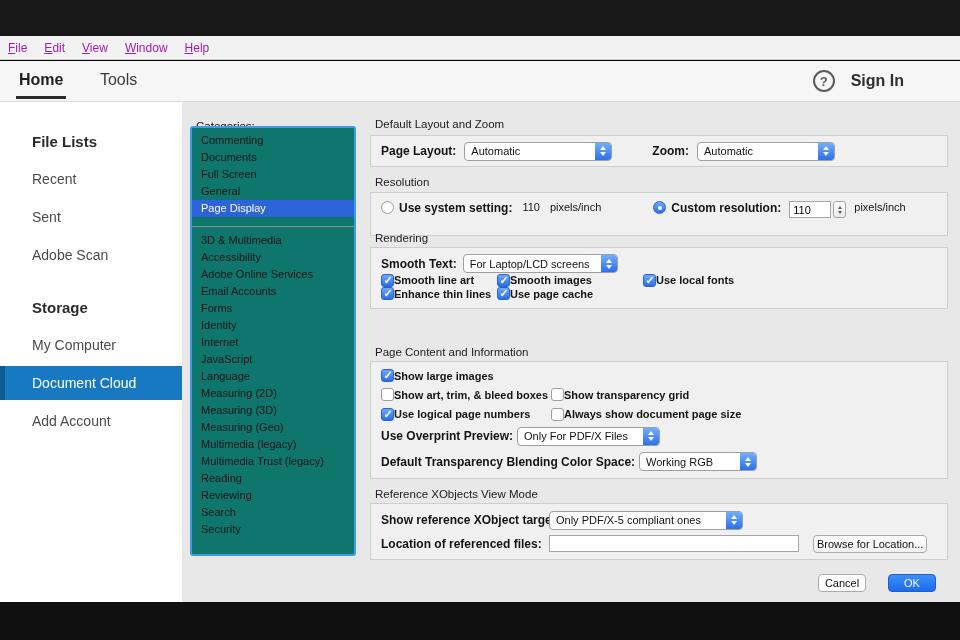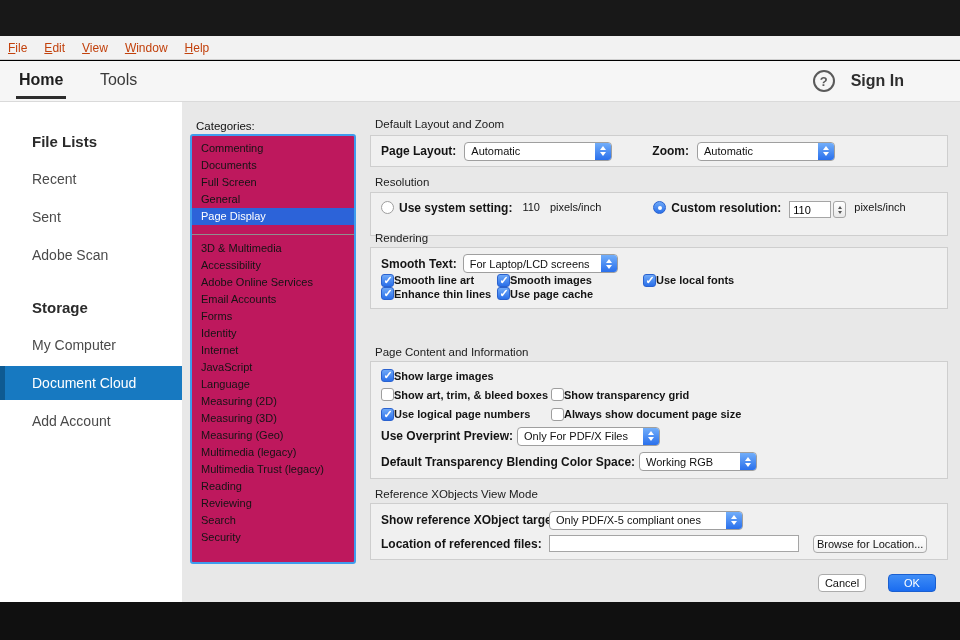--- a/index.html
+++ b/index.html
@@ -3,42 +3,42 @@
 <meta charset="utf-8">
 <style>
   *{box-sizing:border-box;margin:0;padding:0}
   html,body{width:960px;height:640px;overflow:hidden;background:#000;font-family:"Liberation Sans",sans-serif}
   #screen{position:relative;width:960px;height:640px;background:#000}
 
   .titlebar{position:absolute;top:0;left:0;width:100%;height:36px;background:#181818}
   .bottombar{position:absolute;bottom:0;left:0;width:100%;height:38px;background:#101010}
 
   .menubar{position:absolute;top:36px;left:0;width:100%;height:24px;background:#f2f2f2;border-bottom:1px solid #cfcfcf;display:flex;align-items:center;padding-left:8px}
-  .menu-item{display:inline-block;font-size:12px;color:#c2410c;margin-right:17px;cursor:default}
+  .menu-item{display:inline-block;font-size:12px;color:#a21caf;margin-right:17px;cursor:default}
   .menu-item::first-letter{text-decoration:underline}
 
   .tabbar{position:absolute;top:61px;left:0;width:100%;height:41px;background:#f6f6f6;border-bottom:1px solid #dadada}
   .tab{display:inline-block;font-size:16px;color:#3a3a3a;margin-left:16px;padding:10px 3px 7px;cursor:default}
   .tab.active{font-weight:bold;color:#1e1e1e;border-bottom:3px solid #2d2d2d}
   .tab.second{margin-left:26px}
   .nav-right{position:absolute;right:56px;top:0;height:100%;display:flex;align-items:center;gap:16px}
   .help-circle{width:22px;height:22px;border:2px solid #5a5a5a;border-radius:50%;display:flex;align-items:center;justify-content:center;font-size:13px;font-weight:bold;color:#5a5a5a;cursor:default}
   .signin{font-size:16px;font-weight:bold;color:#2e2e2e;cursor:default}
 
   .main{position:absolute;top:102px;left:0;width:100%;height:500px;background:#e8e8e8}
 
   .sidebar{position:absolute;left:0;top:0;width:182px;height:100%;background:#fff;padding-top:20px}
   .sb-header{font-size:15px;font-weight:bold;color:#2b2b2b;padding-left:32px;height:38px;display:flex;align-items:center}
   .sb-item{font-size:14px;color:#4a4a4a;padding-left:32px;height:38px;display:flex;align-items:center;cursor:default}
   .sb-gap{height:14px}
   .sb-item.selected{background:#1779c1;color:#fff;border-left:5px solid #0e5a92;padding-left:27px;height:34px;margin:2px 0}
 
   .content{position:absolute;left:182px;top:0;right:0;height:100%}
   .cat-label{position:absolute;left:14px;top:18px;font-size:11.5px;color:#111}
-  .catlist{position:absolute;left:8px;top:32px;width:166px;height:430px;background:#be185d;border:2px solid #3f9ced;border-radius:3px;padding-top:4px;overflow:hidden}
+  .catlist{position:absolute;left:8px;top:24px;width:166px;height:430px;background:#0f766e;border:2px solid #3f9ced;border-radius:3px;padding-top:4px;overflow:hidden}
   .cat-item{height:17px;line-height:17px;font-size:11px;color:#141414;padding-left:9px;white-space:nowrap;overflow:hidden;cursor:default}
   .cat-item.selected{background:#2c63d9;color:#fff}
   .cat-sep{height:1px;background:#8f8f8f;margin:9px 0 5px}
 
   .panel{position:absolute;left:188px;top:0;width:578px;height:100%}
   .sec-title{position:absolute;left:5px;font-size:11.5px;color:#202020;white-space:nowrap}
   .group{position:absolute;left:0;width:578px;background:#f0f0f0;border:1px solid #cecece}
   .t1{top:16px}.g1{top:33px;height:32px;display:flex;align-items:center;padding:0 10px}
   .t2{top:74px}.g2{top:90px;height:44px;display:flex;padding:8px 10px}
   .t3{top:130px}.g3{top:145px;height:62px;padding:6px 10px 8px;display:flex;flex-direction:column;justify-content:space-between}

